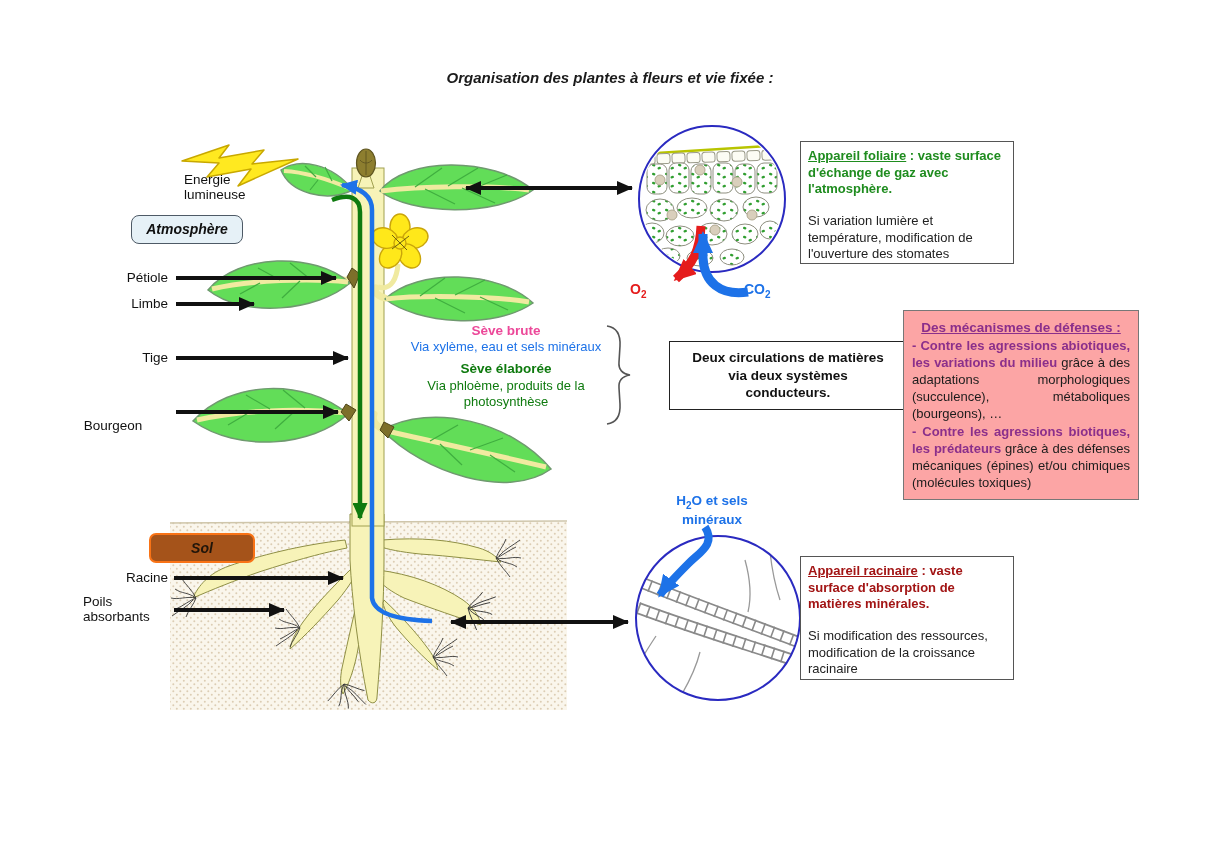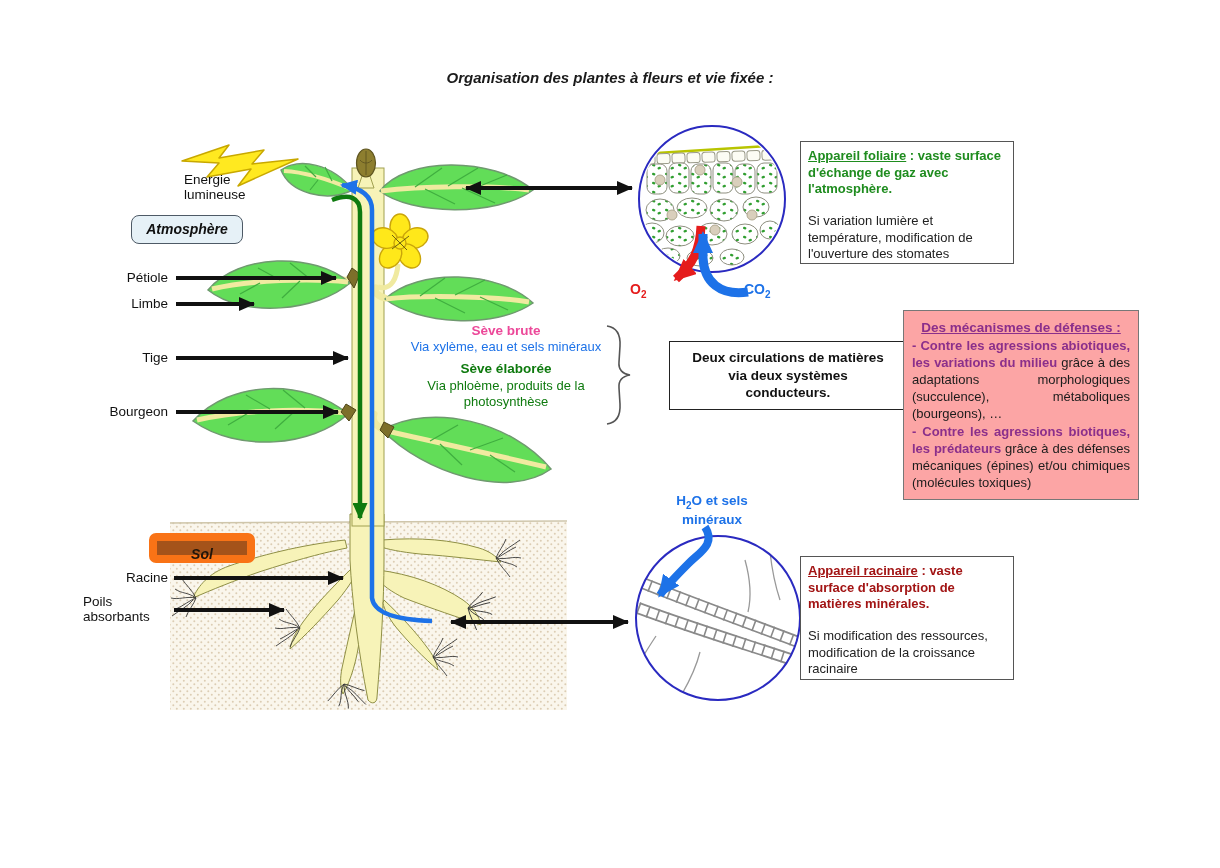--- a/index.html
+++ b/index.html
@@ -5,21 +5,21 @@
   html,body{margin:0;padding:0;}
   body{width:1220px;height:868px;position:relative;background:#ffffff;
        font-family:"Liberation Sans",sans-serif;overflow:hidden;color:#111;}
   .abs{position:absolute;}
   #art{position:absolute;left:0;top:0;width:1220px;height:868px;}
   .title{left:0;top:69px;width:1220px;text-align:center;font-size:15px;font-weight:bold;font-style:italic;color:#1a1a1a;}
   .lbl{font-size:13.5px;color:#111;}
   .lbl-r{left:58px;width:110px;text-align:right;}
   .tag-box{box-sizing:border-box;text-align:center;font-weight:bold;font-style:italic;font-size:14px;}
   .atmo{left:131px;top:215px;width:112px;height:29px;line-height:26px;background:#e6f1f7;border:1.5px solid #4e5a66;border-radius:8px;color:#101010;}
-  .sol{left:149px;top:533px;width:106px;height:30px;line-height:27px;background:#a5531a;border:8px solid #f97316;border-radius:7px;color:#20150a;}
+  .sol{left:149px;top:533px;width:106px;height:30px;line-height:27px;background:#a5531a;border:2px solid #f97316;border-radius:7px;color:#20150a;}
   .seve{left:386px;top:323px;width:240px;text-align:center;line-height:1.22;}
   .seve .t1{color:#ec4899;font-weight:bold;font-size:13.5px;}
   .seve .d1{color:#1d72e8;font-size:13px;}
   .seve .t2{color:#0e7a0e;font-weight:bold;font-size:13.5px;margin-top:6px;}
   .seve .d2{color:#0e7a0e;font-size:13px;width:214px;margin:0 auto;}
   .circ-box{left:648px;top:341px;width:196px;box-sizing:content-box;border:1.5px solid #222;padding:7px 20px;
             text-align:center;font-weight:bold;font-size:13.5px;line-height:1.3;color:#111;background:#fff;margin-left:21px;}
   .info-box{box-sizing:border-box;border:1px solid #555;background:#fff;padding:6px 7px;text-align:left;
             font-size:13px;line-height:1.28;color:#222;}
   .fol{left:800px;top:141px;width:214px;height:123px;}
@@ -305,21 +305,21 @@
 
 <div class="abs title">Organisation des plantes à fleurs et vie fixée :</div>
 
 <div class="abs lbl" style="left:184px;top:172px;width:100px;">Energie lumineuse</div>
 
 <div class="abs tag-box atmo">Atmosphère</div>
 
 <div class="abs lbl lbl-r" style="top:270px;">Pétiole</div>
 <div class="abs lbl lbl-r" style="top:296px;">Limbe</div>
 <div class="abs lbl lbl-r" style="top:350px;">Tige</div>
-<div class="abs lbl lbl-r" style="top:404px;">Bourgeon</div>
+<div class="abs lbl lbl-r" style="top:418px;text-align:center;">Bourgeon</div>
 <div class="abs tag-box sol">Sol</div>
 <div class="abs lbl lbl-r" style="top:570px;">Racine</div>
 <div class="abs lbl" style="left:83px;top:594px;width:88px;text-align:left;">Poils absorbants</div>
 
 <div class="abs seve">
   <div class="t1">Sève brute</div>
   <div class="d1">Via xylème, eau et sels minéraux</div>
   <div class="t2">Sève élaborée</div>
   <div class="d2">Via phloème, produits de la photosynthèse</div>
 </div>

